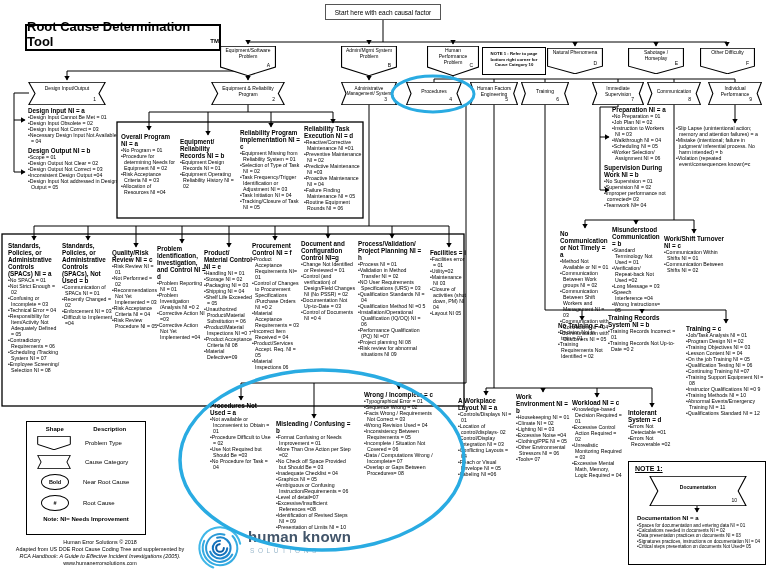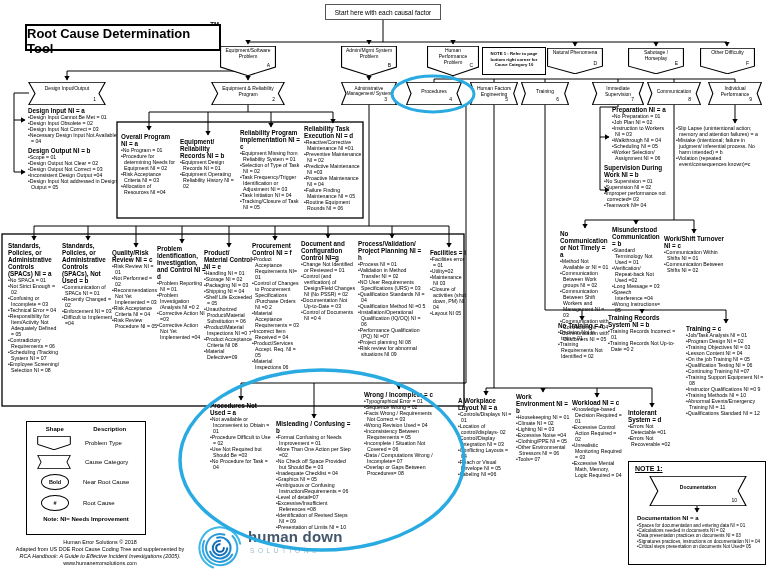--- a/index.html
+++ b/index.html
@@ -2,21 +2,21 @@
 <html><head>
 <meta charset="utf-8">
 <style>
   html,body{margin:0;padding:0;background:#fff;}
   .canvas{position:relative;width:768px;height:573px;background:#fff;overflow:hidden;
           font-family:"Liberation Sans", sans-serif;color:#000;}
   svg.layer{position:absolute;left:0;top:0;z-index:0;}
   svg.overlay{position:absolute;left:0;top:0;z-index:5;pointer-events:none;}
   .box{position:absolute;z-index:2;box-sizing:border-box;}
 
-  .title-box{border:2px solid #000;display:flex;align-items:flex-start;justify-content:center;
+  .title-box{border:2px solid #000;display:flex;align-items:flex-end;justify-content:center;
              font-weight:bold;font-size:13px;}
   .title-box .tm{font-size:6px;vertical-align:super;position:relative;top:-5px;}
   .start-box{border:1px solid #555;display:flex;align-items:center;justify-content:center;
              font-size:6.5px;}
   .note-top{border:1px solid #000;font-size:4.3px;font-weight:bold;padding:3px 2px;text-align:center;line-height:1.3;}
 
   .shape{position:absolute;z-index:2;}
   .shape svg{position:absolute;left:0;top:0;width:100%;height:100%;}
   .shape polygon{fill:#fff;stroke:#000;stroke-width:1.1;vector-effect:non-scaling-stroke;}
   .shape .pl{position:absolute;left:4px;right:4px;top:2px;text-align:center;font-size:5px;line-height:1.18;}
@@ -631,21 +631,21 @@
   <svg class="box" style="left:196px;top:522px;z-index:2" width="48" height="50" viewBox="0 0 50 52">
     <g fill="none" stroke-linecap="round">
       <circle cx="25" cy="27" r="4" stroke="#0d5fa6" stroke-width="2.1" stroke-dasharray="18 8"></circle>
       <circle cx="25" cy="27" r="7.5" stroke="#1473bd" stroke-width="2.1" stroke-dasharray="30 12" transform="rotate(40 25 27)"></circle>
       <circle cx="25" cy="27" r="11" stroke="#1e87cd" stroke-width="2.1" stroke-dasharray="40 18" transform="rotate(-50 25 27)"></circle>
       <circle cx="25" cy="27" r="14.5" stroke="#2b9bd8" stroke-width="2.1" stroke-dasharray="55 25" transform="rotate(70 25 27)"></circle>
       <circle cx="25" cy="27" r="18" stroke="#35ace2" stroke-width="2.1" stroke-dasharray="70 35" transform="rotate(-20 25 27)"></circle>
       <circle cx="25" cy="27" r="21.5" stroke="#3fb7e8" stroke-width="2.1" stroke-dasharray="85 45" transform="rotate(120 25 27)"></circle>
     </g>
   </svg>
-  <div class="logo-text" style="left:248px;top:528px">human down</div>
+  <div class="logo-text" style="left:248px;top:528px">human known</div>
   <div class="logo-sub" style="left:250px;top:547px">SOLUTIONS</div>
 
   <div class="box note-box" style="left:628px;top:461px;width:138px;height:104px">
     <span class="nb-label">NOTE 1:</span>
     <div class="shape ccat" style="left:20px;top:14px;width:98px;height:30px">
       <svg viewBox="0 0 100 100" preserveAspectRatio="none">
           <polygon points="1,1 99,1 91,50 99,99 1,99 9,50"></polygon>
         </svg>
       <span class="pl" style="top:9px;font-weight:bold">Documentation</span>
       <span class="pn">10</span>

